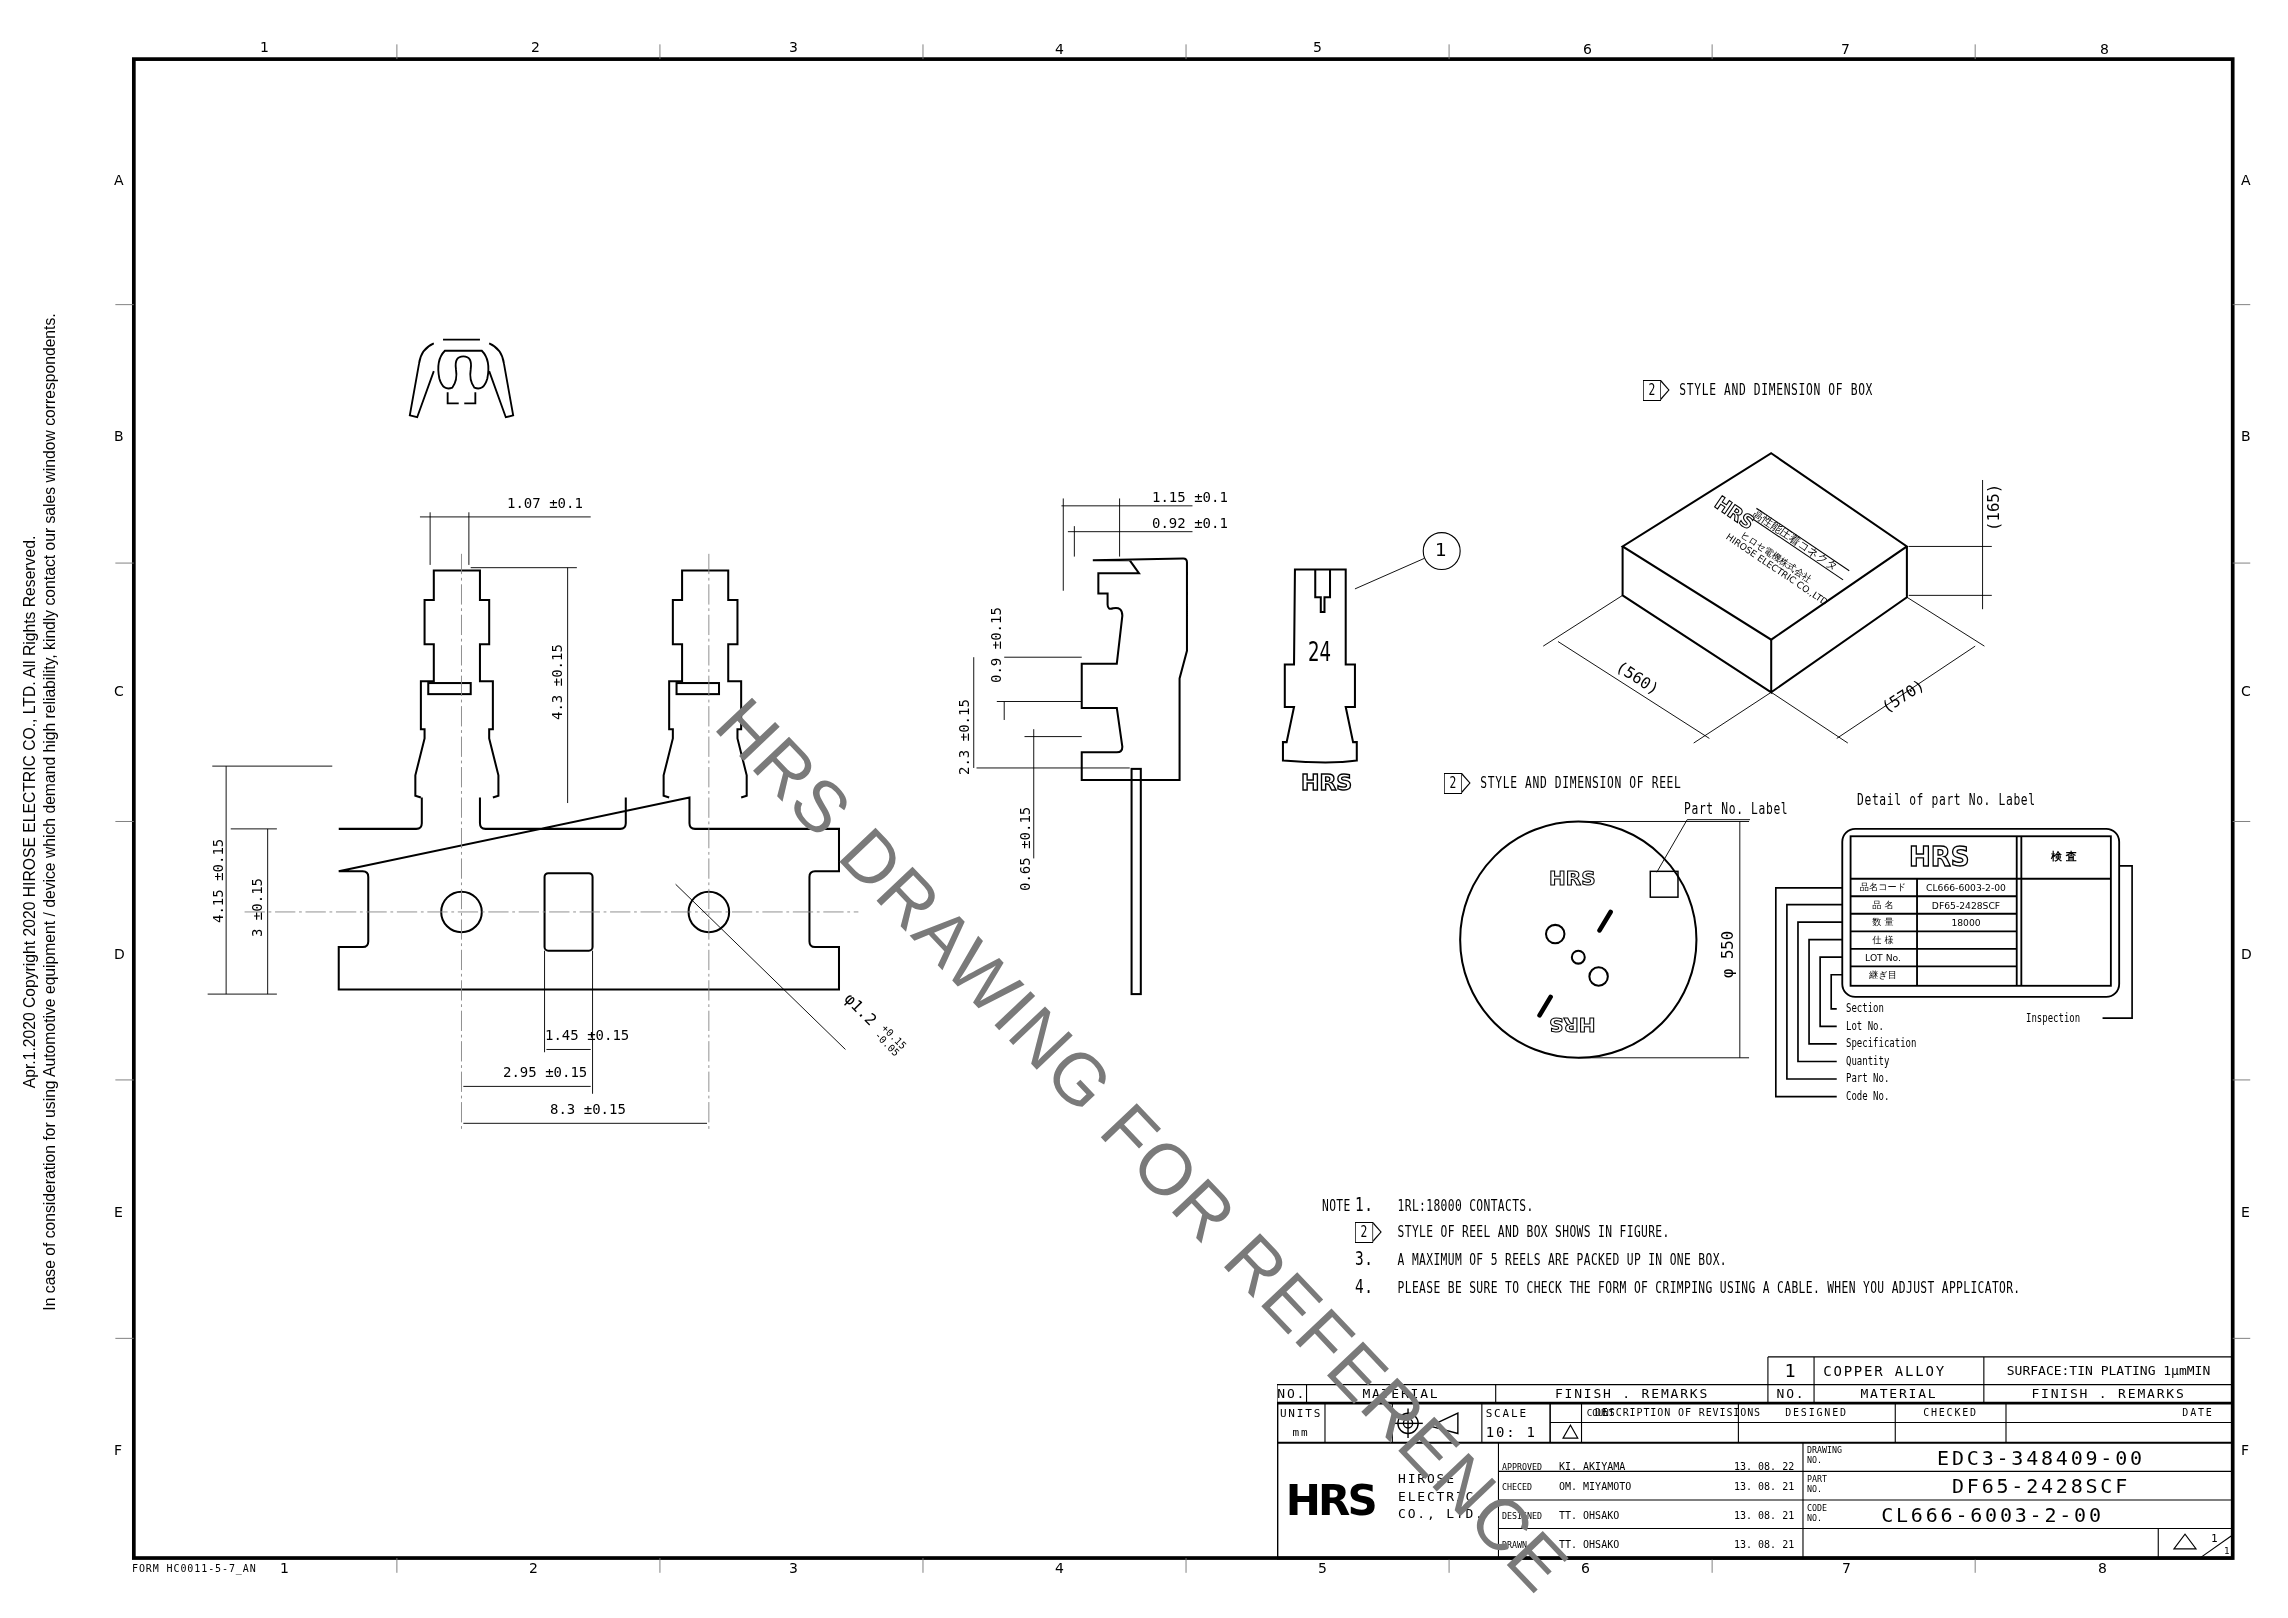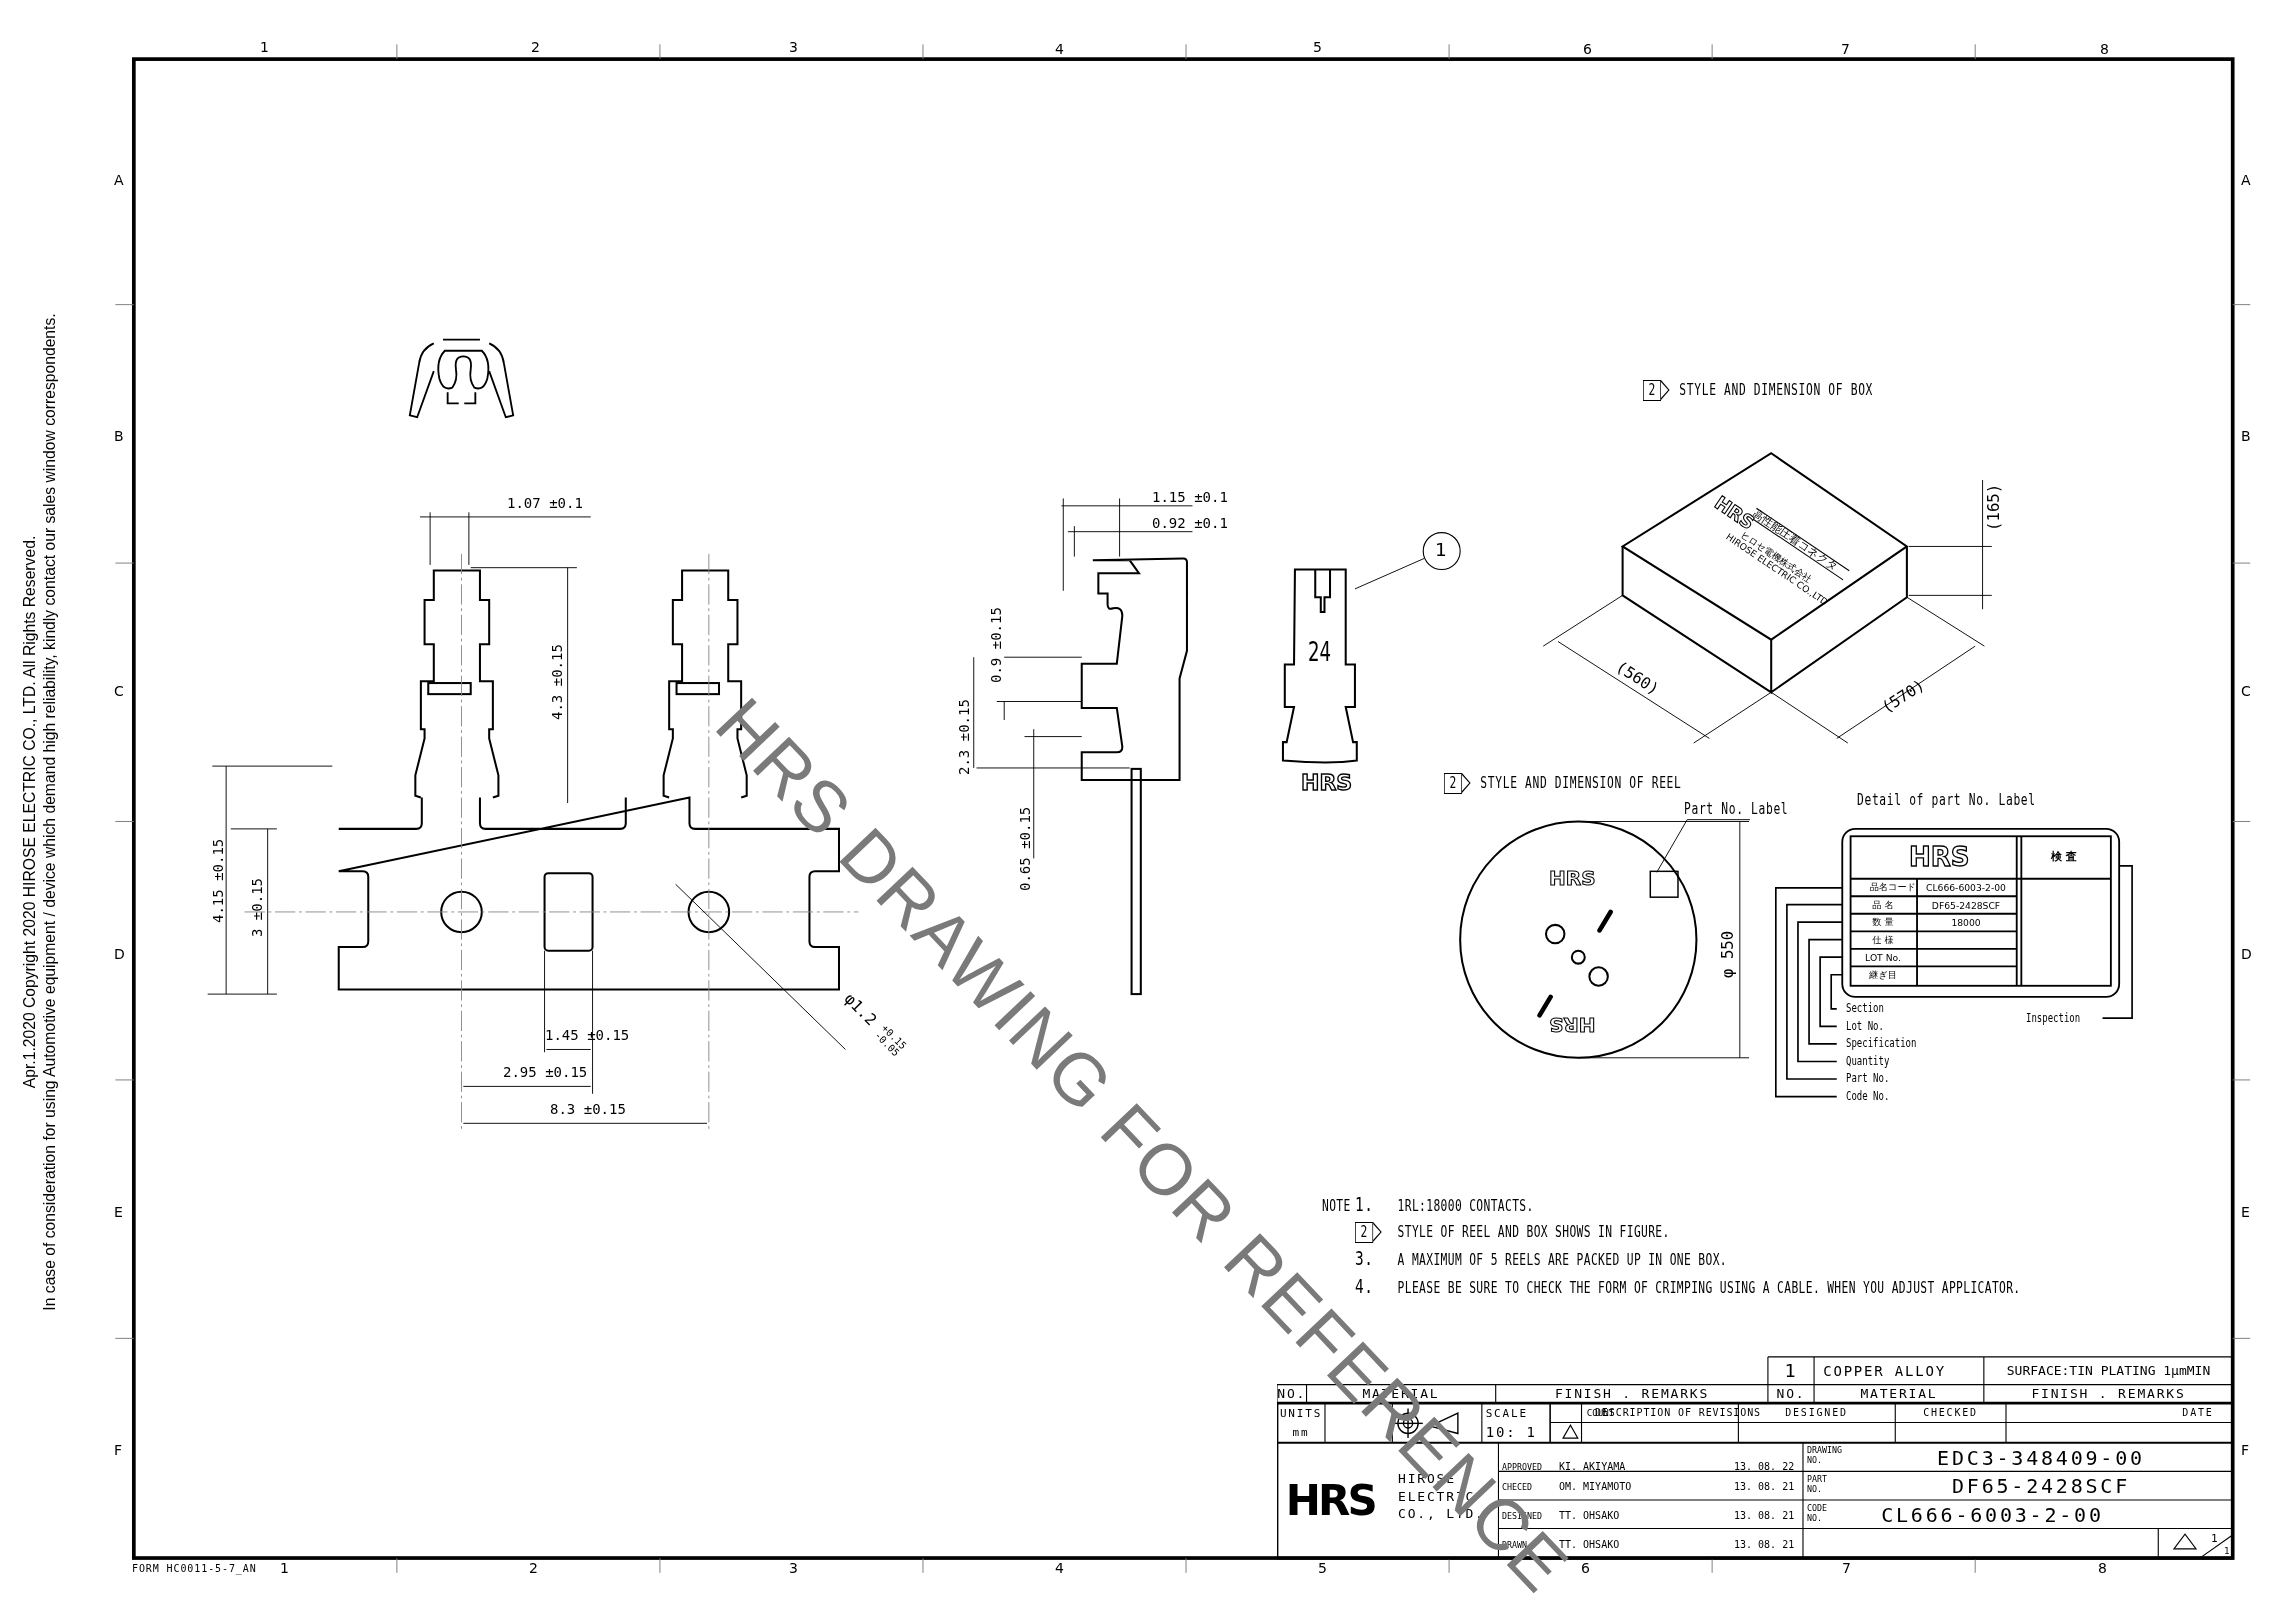--- a/index.html
+++ b/index.html
@@ -269,21 +269,21 @@
 <div class="lbl" style="left:1684px;top:799px">Part No. Label</div>
 <div class="dim" style="left:1718px;top:978px;transform:rotate(-90deg);font-size:15.7px">φ 550</div>
 <div class="abs" style="left:1549px;top:866px;font-family:'DejaVu Sans',sans-serif;font-size:20px;font-weight:bold;color:#fff;-webkit-text-stroke:1.1px #000">HRS</div>
 <div class="abs" style="left:1549px;top:1013px;font-family:'DejaVu Sans',sans-serif;font-size:20px;font-weight:bold;color:#fff;-webkit-text-stroke:1.1px #000;transform:rotate(180deg)">HRS</div>
 
 <div class="lbl" style="left:1857px;top:790px">Detail of part  No. Label</div>
 <div class="abs" style="left:1909px;top:842px;font-family:'DejaVu Sans',sans-serif;font-size:26px;font-weight:bold;color:#fff;-webkit-text-stroke:1.3px #000">HRS</div>
 <div class="abs" style="left:2051px;top:849px;font-family:'DejaVu Sans',sans-serif;font-size:11px;font-weight:bold">検 査</div>
 <div class="abs" style="left:1850px;top:879px;width:166px;font-family:'DejaVu Sans',sans-serif;font-size:9.2px">
   <div style="display:flex;height:17.5px;align-items:center">
-      <span style="width:66px;text-align:right">品名コード</span>
+      <span style="width:66px;text-align:center">品名コード</span>
       <span style="width:100px;text-align:center">CL666-6003-2-00</span>
     </div>
   <div style="display:flex;height:17.5px;align-items:center">
       <span style="width:66px;text-align:center">品 名</span>
       <span style="width:100px;text-align:center">DF65-2428SCF</span>
     </div>
   <div style="display:flex;height:17.5px;align-items:center">
       <span style="width:66px;text-align:center">数 量</span>
       <span style="width:100px;text-align:center">18000</span>
     </div>

